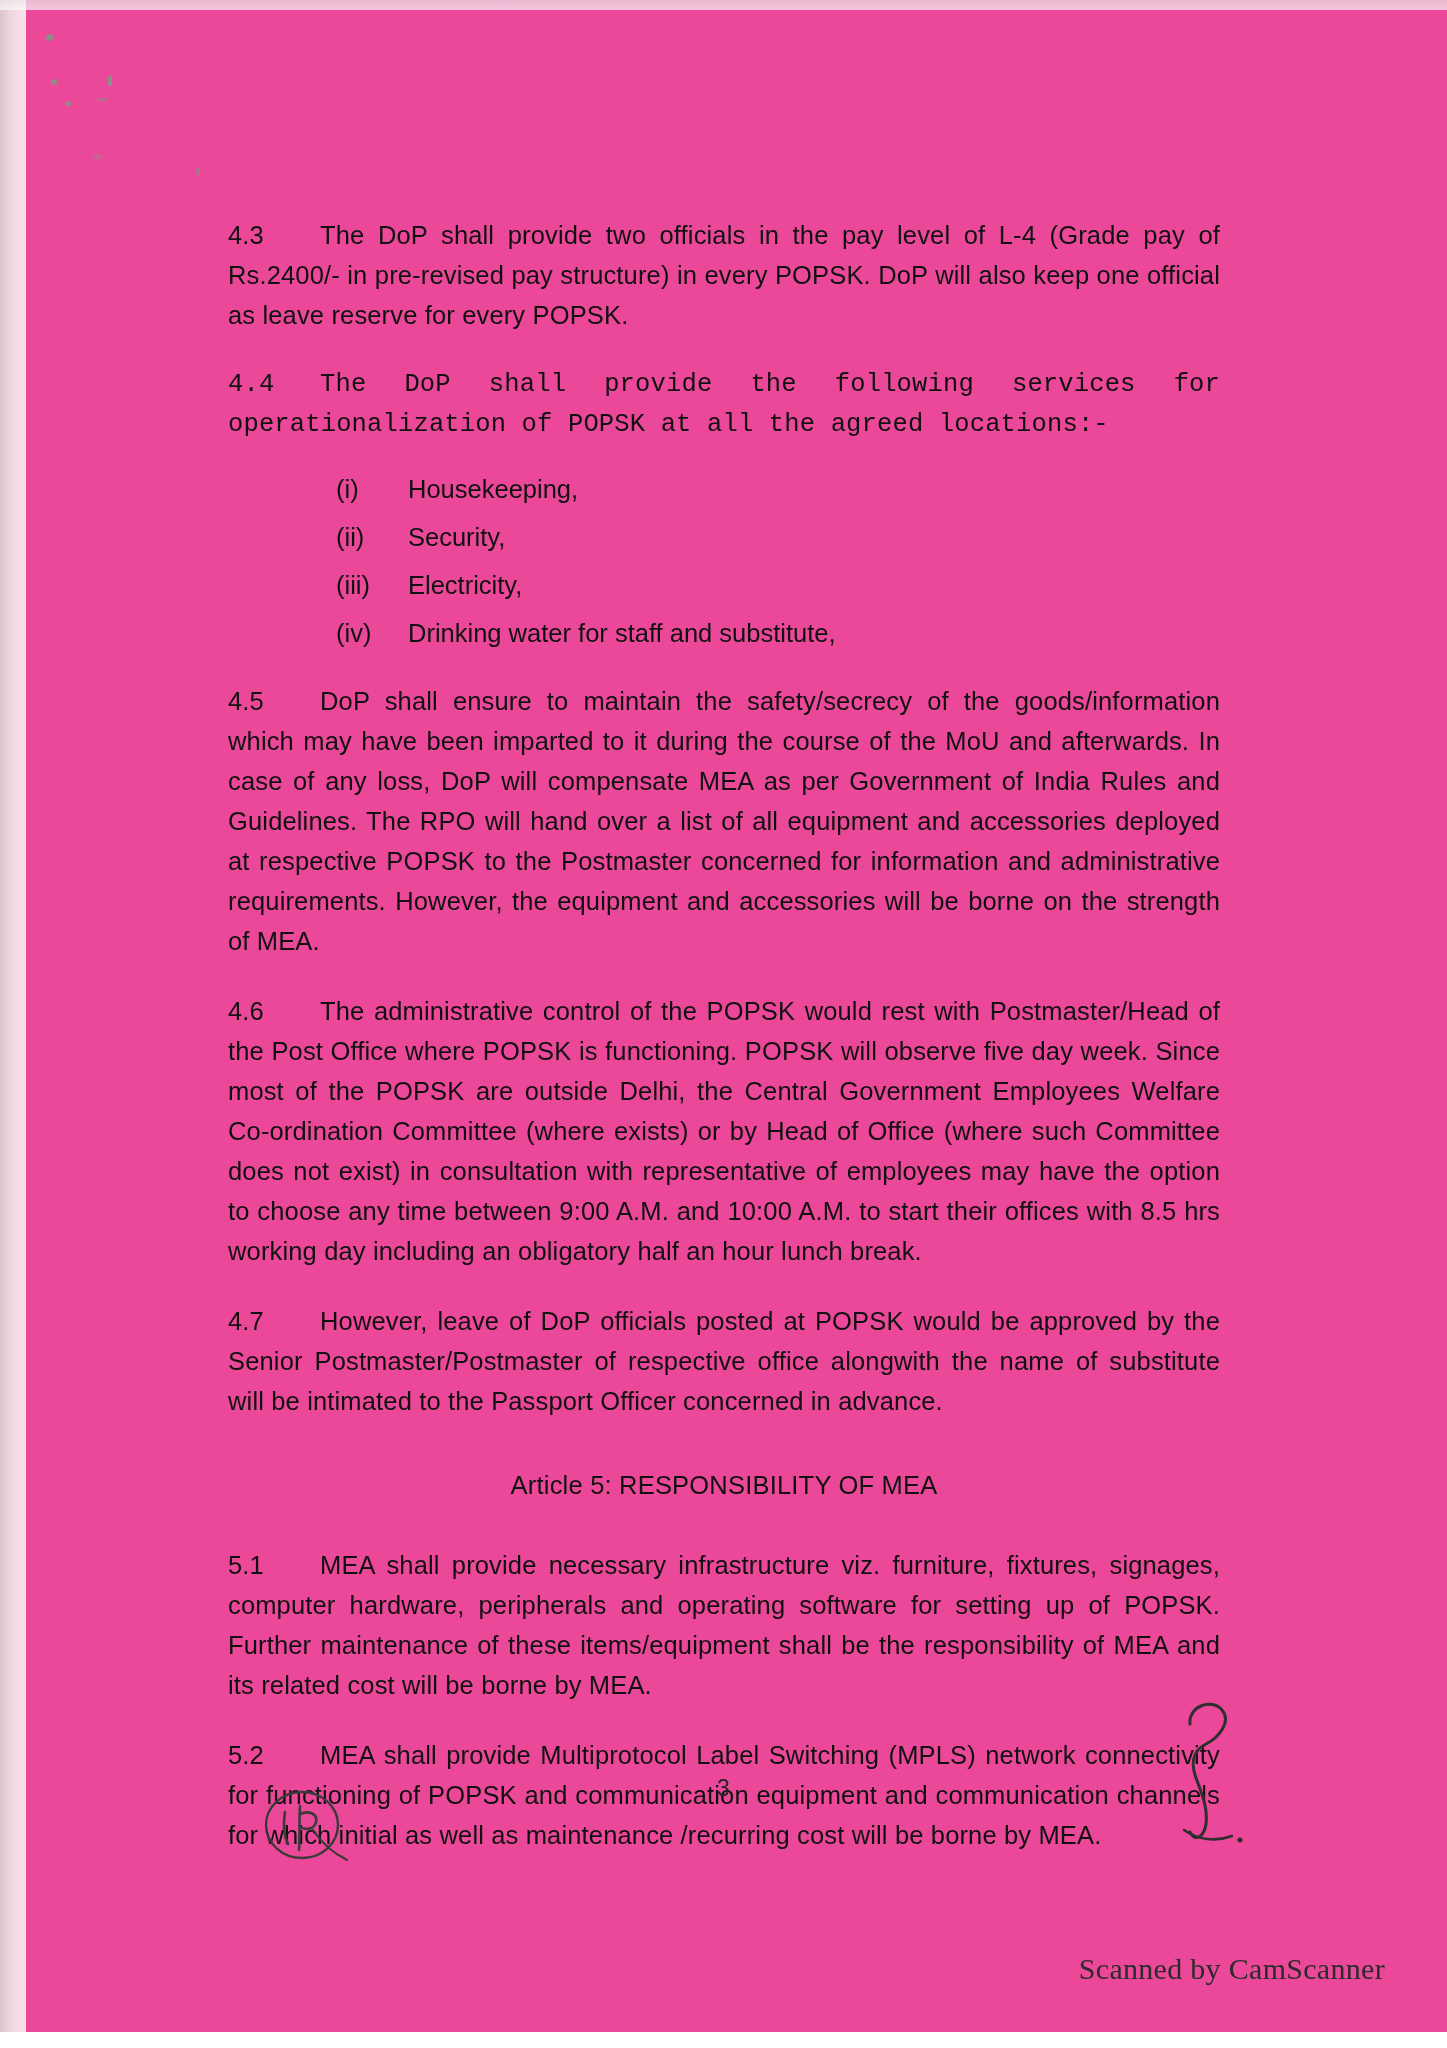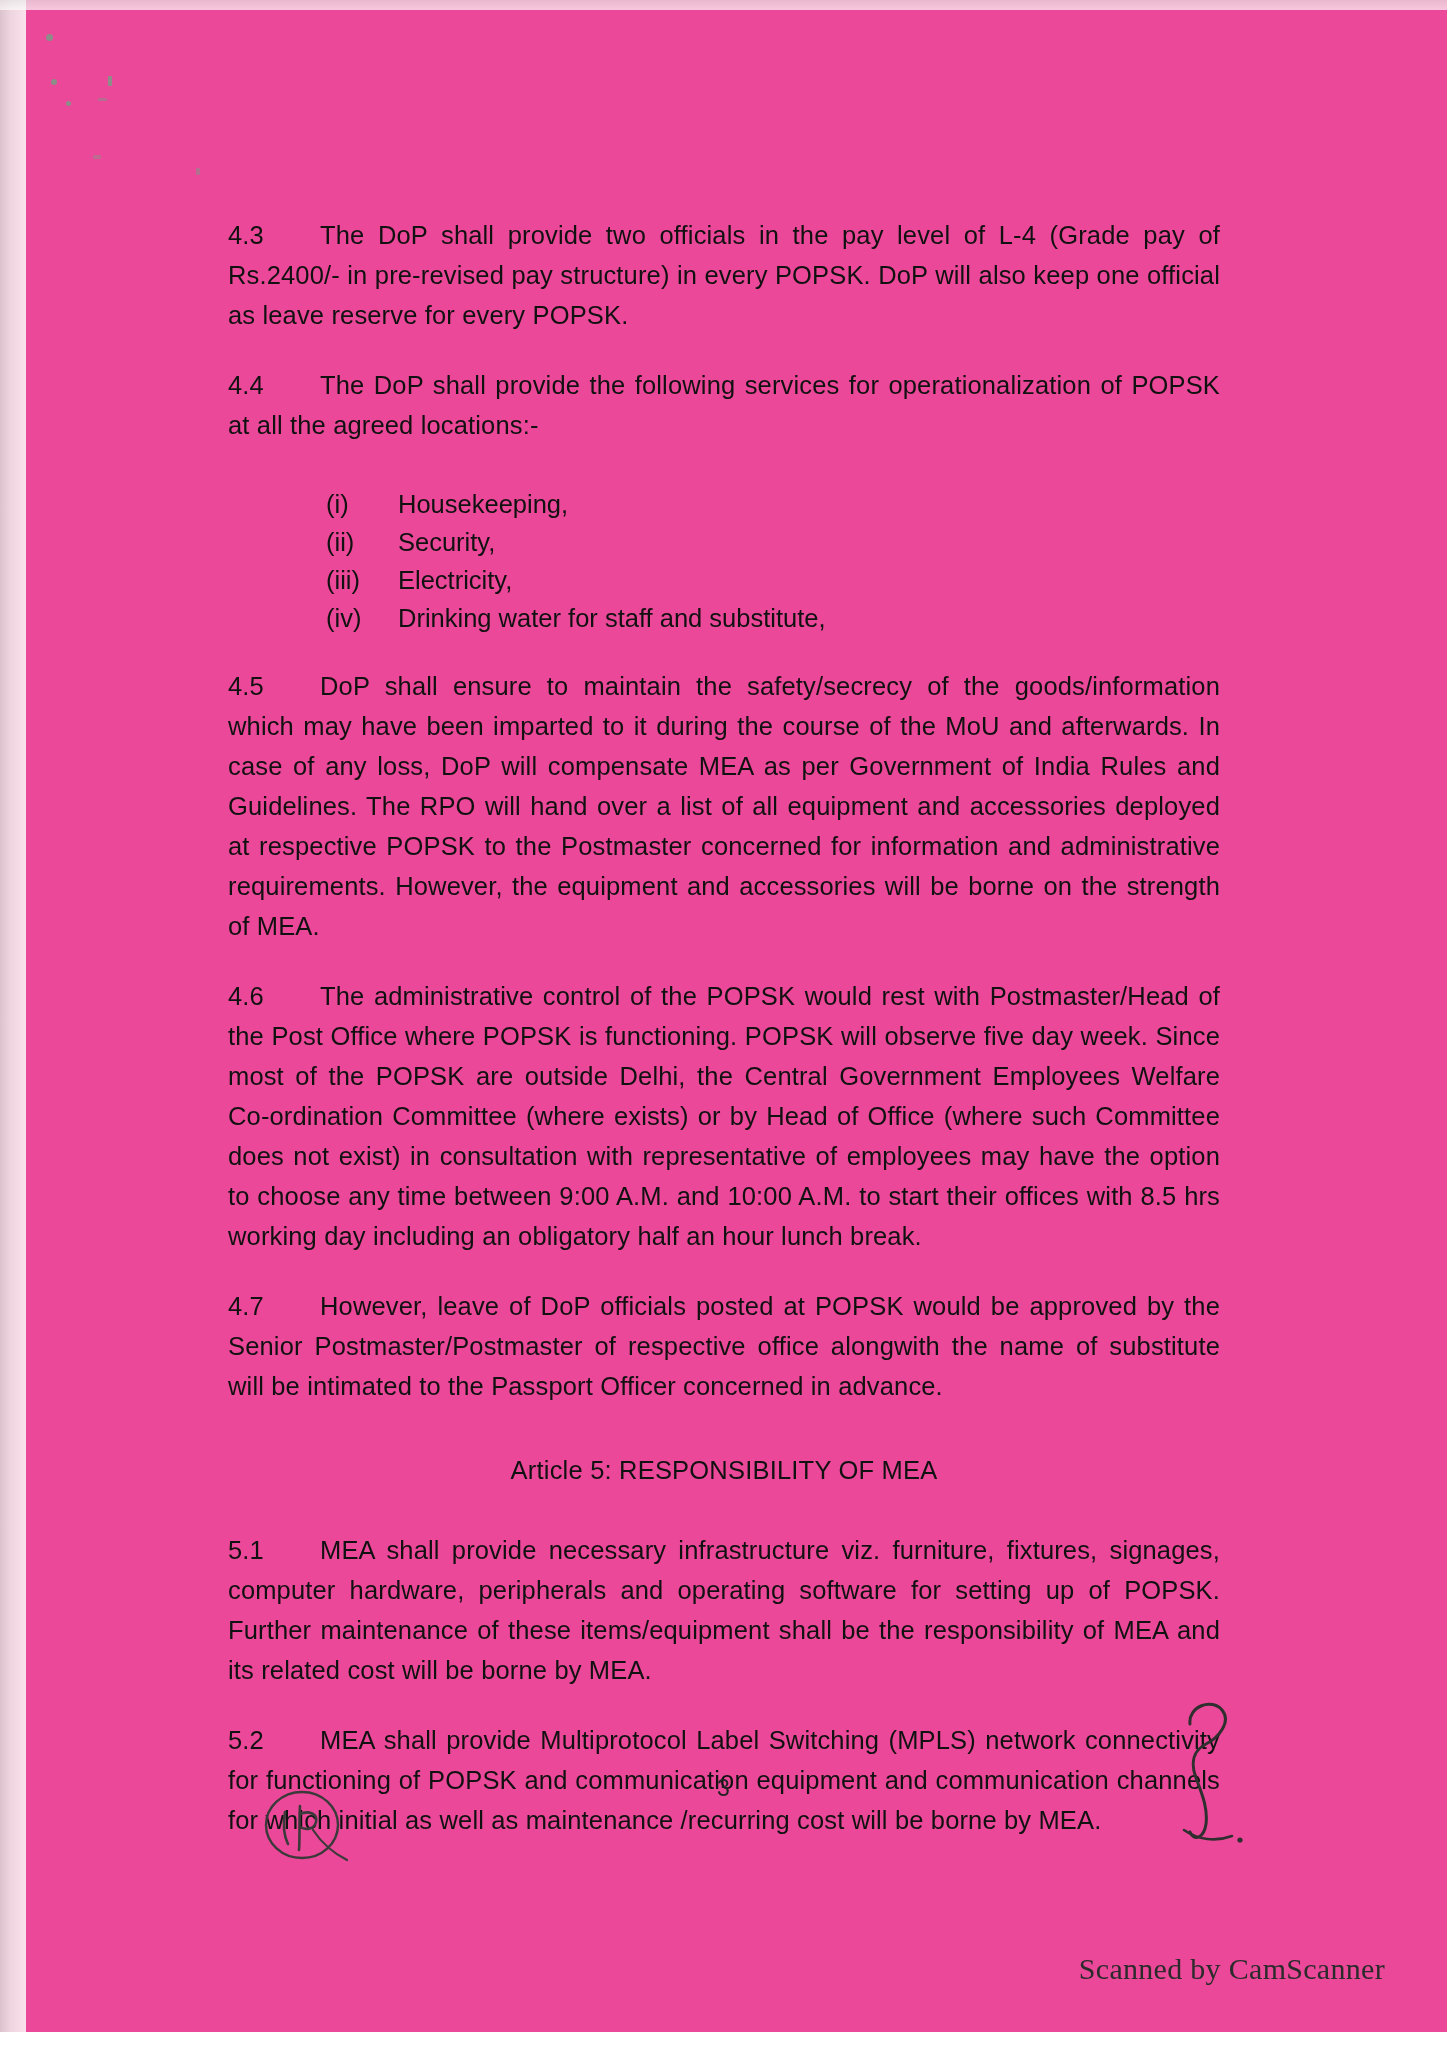--- a/index.html
+++ b/index.html
@@ -56,32 +56,32 @@
     line-height: 40px;
     color: #111111;
     text-align: justify;
     margin: 0 0 30px 0;
     letter-spacing: 0.15px;
   }
   .para .num {
     display: inline-block;
     width: 92px;
   }
-  .para.tight { margin-bottom: 41px; }
+  .para.tight { margin-bottom: 26px; font-family: Liberation Mono, monospace; }
 
   .list {
     margin: 0 0 30px 0;
     padding: 0;
     list-style: none;
   }
   .list li {
     font-size: 25.5px;
     line-height: 36px;
     color: #111111;
-    margin: 2px;
+    margin: 12px;
     padding-left: 96px;
     text-align: left;
     white-space: nowrap;
   }
   .list li .rn {
     display: inline-block;
     width: 72px;
   }
 
   .article-heading {

